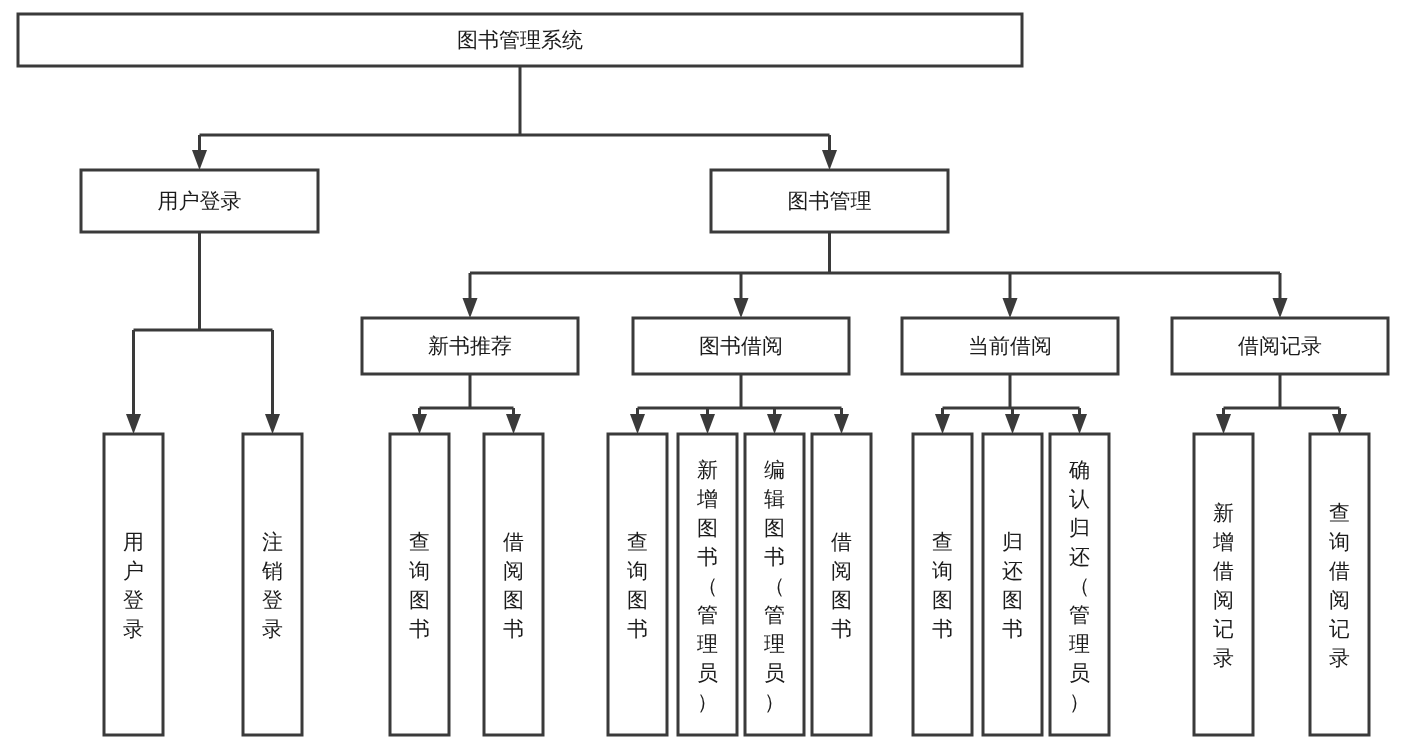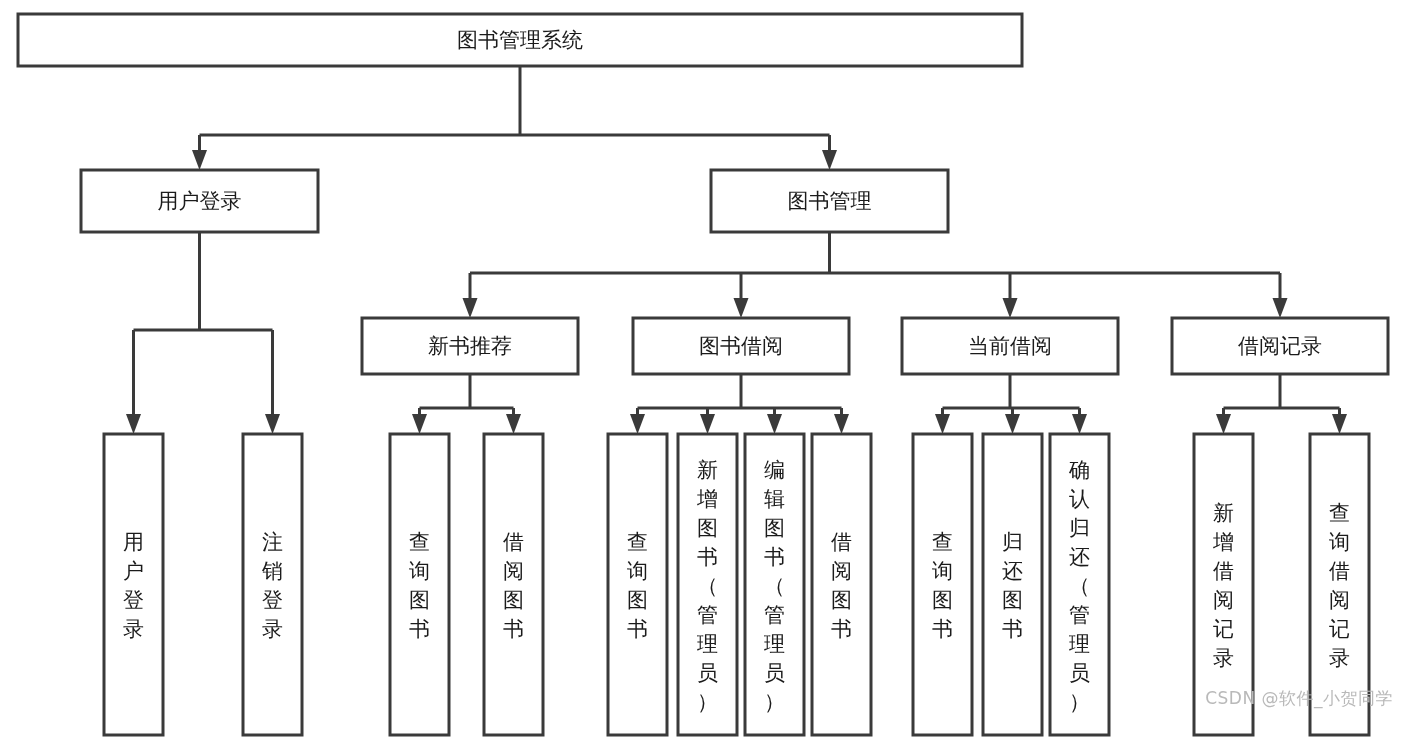--- a/index.html
+++ b/index.html
@@ -202,14 +202,13 @@
         <g>
           <rect class="node-box" x="1194" y="434" width="59" height="301"></rect>
           <text class="node-label-v" x="1223.5"><tspan x="1223.5" y="520.12">新</tspan><tspan x="1223.5" y="549.12">增</tspan><tspan x="1223.5" y="578.12">借</tspan><tspan x="1223.5" y="607.12">阅</tspan><tspan x="1223.5" y="636.12">记</tspan><tspan x="1223.5" y="665.12">录</tspan></text>
         </g>
         <g>
           <rect class="node-box" x="1310" y="434" width="59" height="301"></rect>
           <text class="node-label-v" x="1339.5"><tspan x="1339.5" y="520.12">查</tspan><tspan x="1339.5" y="549.12">询</tspan><tspan x="1339.5" y="578.12">借</tspan><tspan x="1339.5" y="607.12">阅</tspan><tspan x="1339.5" y="636.12">记</tspan><tspan x="1339.5" y="665.12">录</tspan></text>
         </g>
       </g>
   </svg>
-  <div class="watermark">CSDN @软件_小贺同学</div>
 </div>
 
 </body></html>

